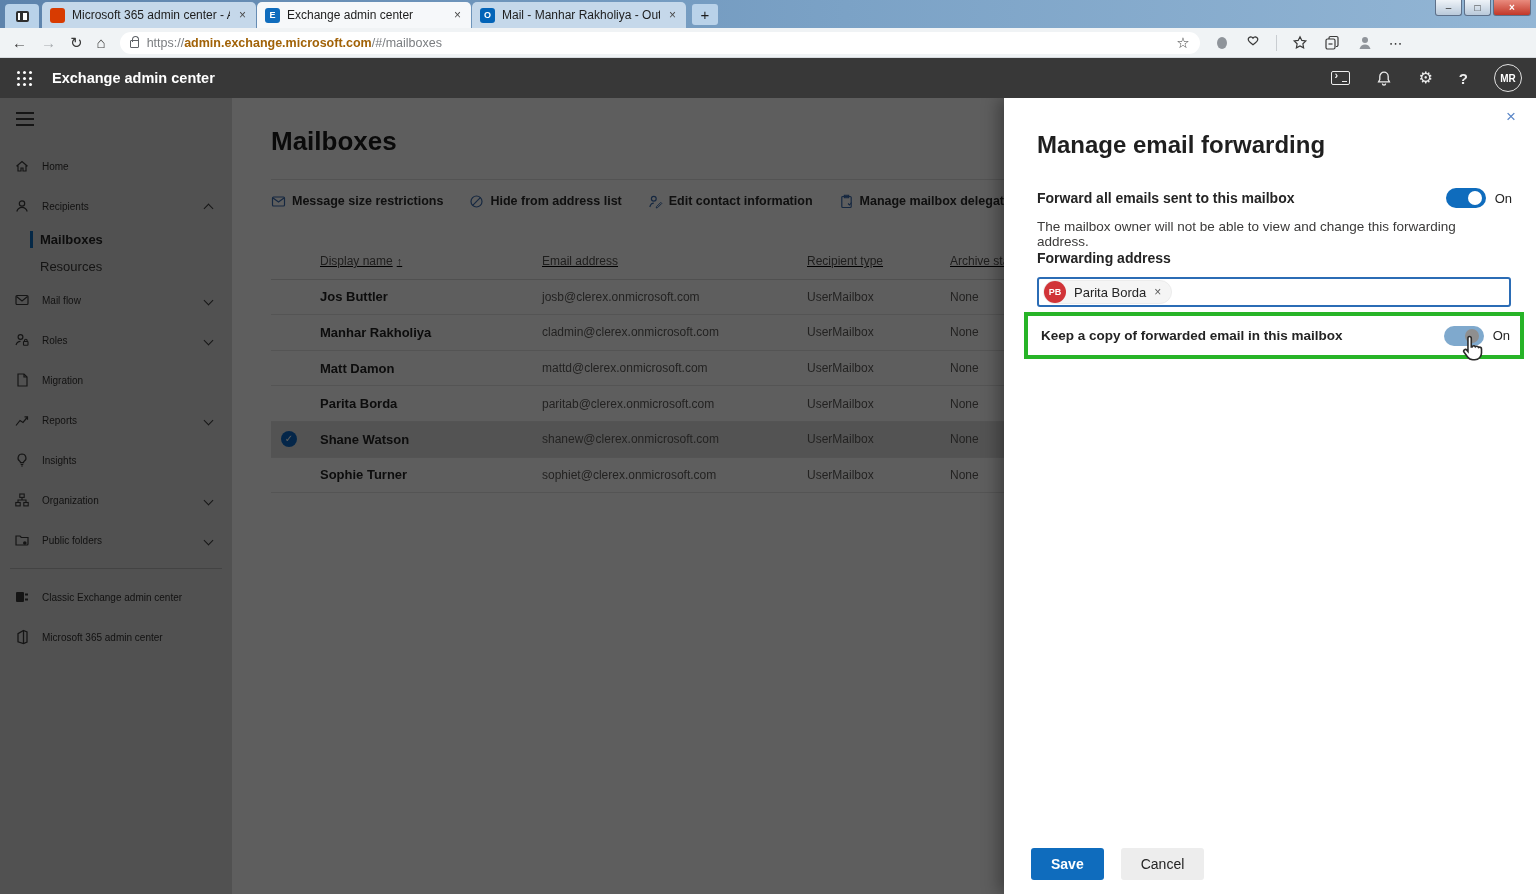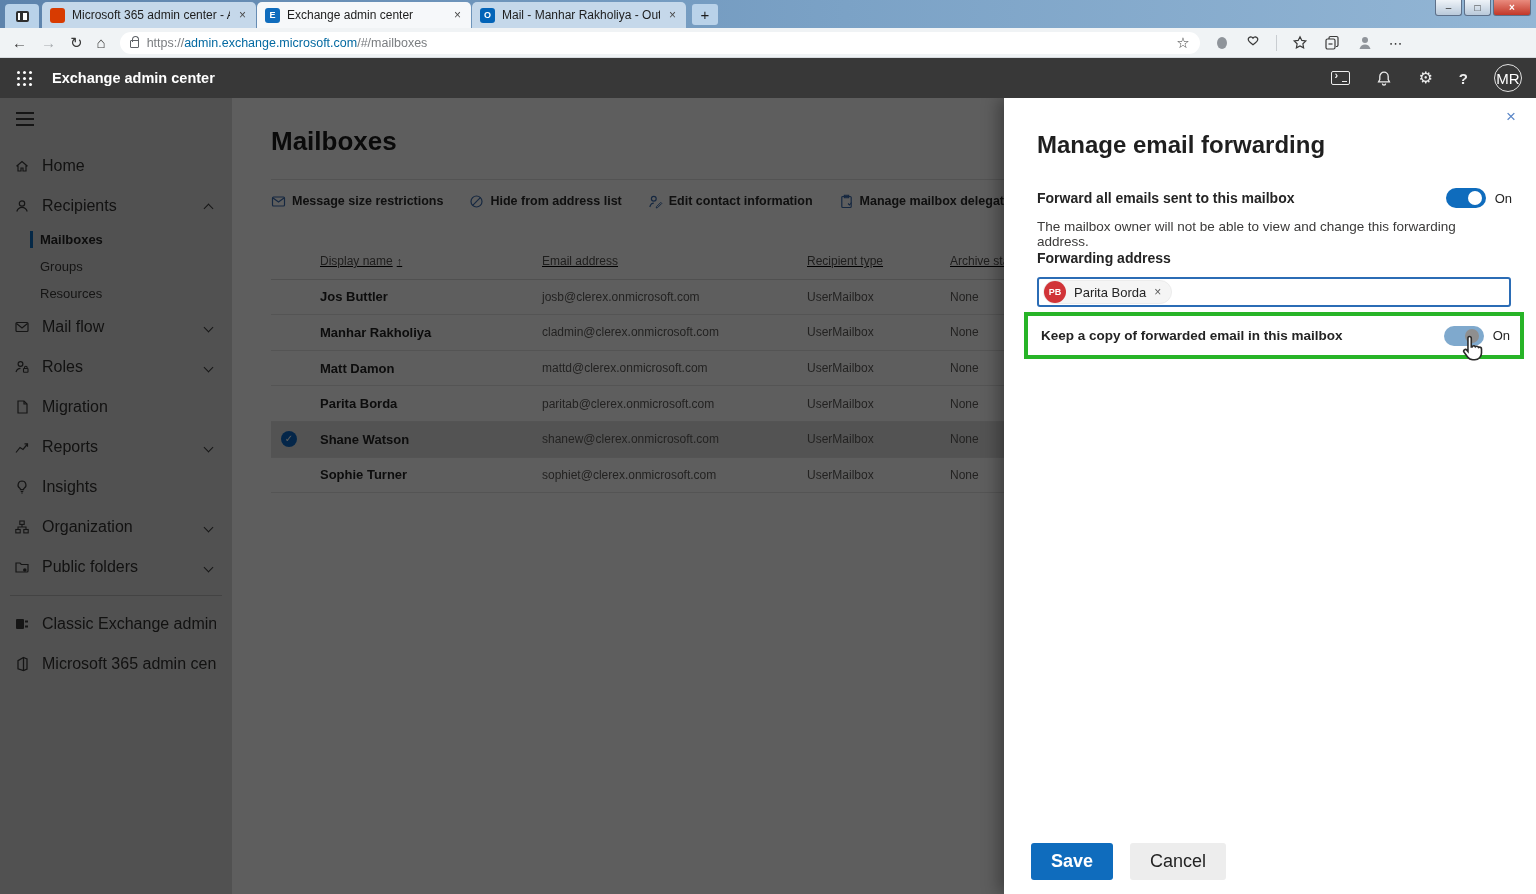--- a/index.html
+++ b/index.html
@@ -37,52 +37,52 @@
   .navbar { position:absolute; top:28px; left:0; right:0; height:30px; background:#f0f3f5;
     border-bottom:1px solid #d7dbdf; display:flex; align-items:center; padding:0 12px; gap:14px; }
   .nav-glyph { font-size:15px; color:#3a3a3a; line-height:1; }
   .nav-glyph.disabled { color:#a7abaf; }
   .urlbox { flex:1; max-width:1080px; height:22px; background:#fff; border-radius:12px;
     display:flex; align-items:center; gap:8px; padding:0 10px; }
   .lock { width:9px; height:8px; border:1.3px solid #5f6368; border-radius:1px; position:relative; margin-top:3px; }
   .lock::before { content:""; position:absolute; left:1px; top:-5px; width:5px; height:5px;
     border:1.3px solid #5f6368; border-bottom:none; border-radius:4px 4px 0 0; }
   .url-text { font-size:12.5px; color:#7a7d80; white-space:nowrap; overflow:hidden; }
-  .url-text b { color:#0369a1; font-weight:400; }
+  .url-text b { color:#a16207; font-weight:700; }
   .urlbox .star { margin-left:auto; }
   .nav-right { display:flex; align-items:center; gap:15px; }
   .nav-right svg { display:block; }
   .nav-divider { width:1px; height:16px; background:#c9cdd1; }
   .more-dots { font-size:14px; color:#3a3a3a; letter-spacing:1px; }
 
   
   .eac-header { position:absolute; top:58px; left:0; right:0; height:40px; background:#383838;
     display:flex; align-items:center; padding:0 14px; gap:20px; z-index:7; }
   .waffle { width:16px; height:16px; position:relative; margin-left:2px; }
   .waffle::before { content:""; position:absolute; left:1px; top:1px; width:3px; height:3px; background:#fff; border-radius:50%;
     box-shadow:6px 0 0 #fff,12px 0 0 #fff,0 6px 0 #fff,6px 6px 0 #fff,12px 6px 0 #fff,0 12px 0 #fff,6px 12px 0 #fff,12px 12px 0 #fff; }
   .eac-title { color:#fff; font-size:14.5px; font-weight:700; }
   .eac-right { margin-left:auto; display:flex; align-items:center; gap:26px; }
   .eac-icon { color:#ededed; font-size:16px; line-height:1; }
   .terminal-ic { width:19px; height:14px; border:1.5px solid #ededed; border-radius:2px; position:relative; }
   .terminal-ic::before { content:"›"; position:absolute; left:2px; top:-3px; color:#ededed; font-size:11px; font-weight:bold; }
   .terminal-ic::after { content:""; position:absolute; right:2px; bottom:2px; width:5px; height:1.5px; background:#ededed; }
   .help-ic { font-size:15px; font-weight:700; color:#ededed; }
   .avatar { width:28px; height:28px; border-radius:50%; border:1.5px solid #e2e2e2;
-    display:flex; align-items:center; justify-content:center; color:#fff; font-size:15px; font-weight:400; }
+    display:flex; align-items:center; justify-content:center; color:#fff; font-size:10px; font-weight:700; }
 
   
   .content { position:absolute; top:98px; left:0; right:0; bottom:0; background:#fff; }
 
   
   .sidebar { position:absolute; top:0; left:0; bottom:0; width:232px; background:#dcdcdc; }
   .hamburger { margin:14px 0 0 16px; width:18px; }
   .hamburger span { display:block; height:2px; background:#3a3a3a; margin-bottom:4px; }
   .nav-item { height:40px; display:flex; align-items:center; gap:12px; padding:0 16px 0 14px;
-    font-size:16px; color:#323130; }
+    font-size:10px; color:#323130; }
   .nav-item.first { margin-top:20px; }
   .nav-item svg { flex:0 0 auto; }
   .nav-item .lbl { flex:1; white-space:nowrap; overflow:hidden; }
   .chev { width:7px; height:7px; border-right:1.6px solid #3c3c3c; border-bottom:1.6px solid #3c3c3c;
     transform:rotate(45deg); margin-right:4px; flex:0 0 auto; }
   .chev.up { transform:rotate(-135deg); margin-top:5px; }
   .sub-item { height:27px; display:flex; align-items:center; padding-left:40px; font-size:13px; color:#3a3938; position:relative; }
   .sub-item.selected::before { content:""; position:absolute; left:30px; top:5px; bottom:5px; width:3px; background:#0f6cbd; }
   .sub-item.selected { font-weight:600; color:#242424; }
   .side-divider { height:1px; background:#b5b5b5; margin:8px 10px; }
@@ -133,21 +133,21 @@
   .chip-avatar { width:22px; height:22px; border-radius:50%; background:#d13438; color:#fff;
     display:flex; align-items:center; justify-content:center; font-size:9px; font-weight:700; }
   .chip-name { font-size:13px; color:#242424; }
   .chip-x { font-size:12px; color:#5a5a5a; }
   .green-box { position:absolute; left:20px; right:12px; top:214px; height:47px; border:4px solid #27b427;
     display:flex; align-items:center; padding:0 10px 0 13px;gap:39px; }
   .keep-label { font-size:13.5px; font-weight:600; color:#242424; flex:1; }
   .keep-toggle-wrap { position:relative; display:flex; align-items:center; }
   .cursor-hand { position:absolute; left:14px; top:8px; z-index:3; }
   .panel-actions { position:absolute; left:27px; bottom:14px; display:flex; gap:17px; }
-  .btn { font-size:18px; font-weight:600; border-radius:3px; padding:8px 20px; border:none; }
+  .btn { font-size:14px; font-weight:600; border-radius:3px; padding:8px 20px; border:none; }
   .btn.primary { background:#0f6cbd; color:#fff; }
   .btn.secondary { background:#ededed; color:#242424; font-weight:400; }
 </style>
 </head>
 <body>
 
 <div id="window">
 
   <div class="tabstrip">
     <div class="tab-actions-btn">
@@ -245,23 +245,20 @@
             <circle cx="8" cy="5.5" r="2.7" fill="none" stroke="#3a3a3a" stroke-width="1.2"></circle>
             <path d="M2.8 13.5c.9-2.8 2.9-4.1 5.2-4.1s4.3 1.3 5.2 4.1" fill="none" stroke="#3a3a3a" stroke-width="1.2"></path>
           </svg>
         <span class="lbl">Recipients</span>
         <span class="chev up"></span>
       </div>
       <div class="sub-item selected">
           <span>Mailboxes</span>
         </div>
       <div class="sub-item">
-          <span>Groups</span>
-        </div>
-      <div class="sub-item">
           <span>Resources</span>
         </div>
       <div class="nav-item">
         <svg width="16" height="16" viewBox="0 0 16 16">
             <rect x="2" y="3.5" width="12" height="9" rx="1" fill="none" stroke="#3a3a3a" stroke-width="1.2"></rect>
             <path d="M2.5 4.5 8 9l5.5-4.5" fill="none" stroke="#3a3a3a" stroke-width="1.2"></path>
           </svg>
         <span class="lbl">Mail flow</span>
         <span class="chev"></span>
       </div>

